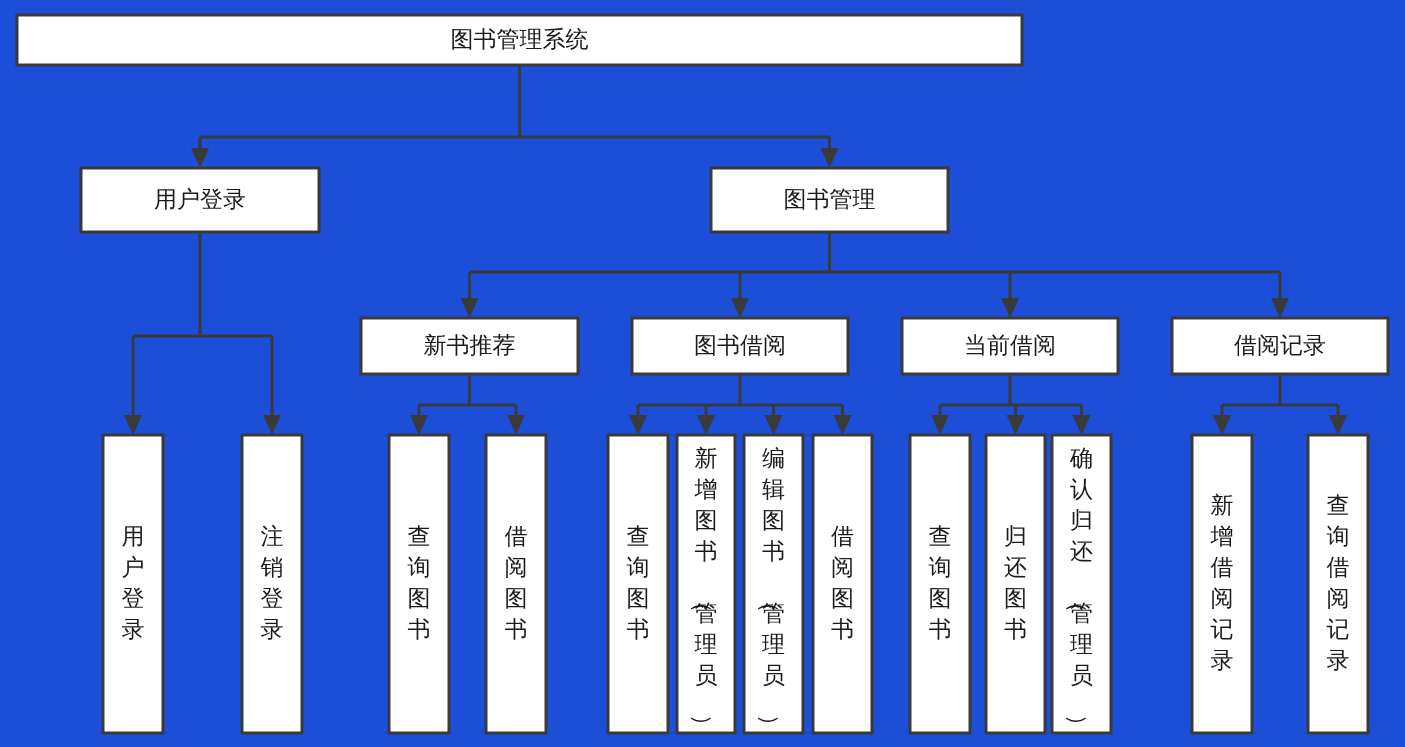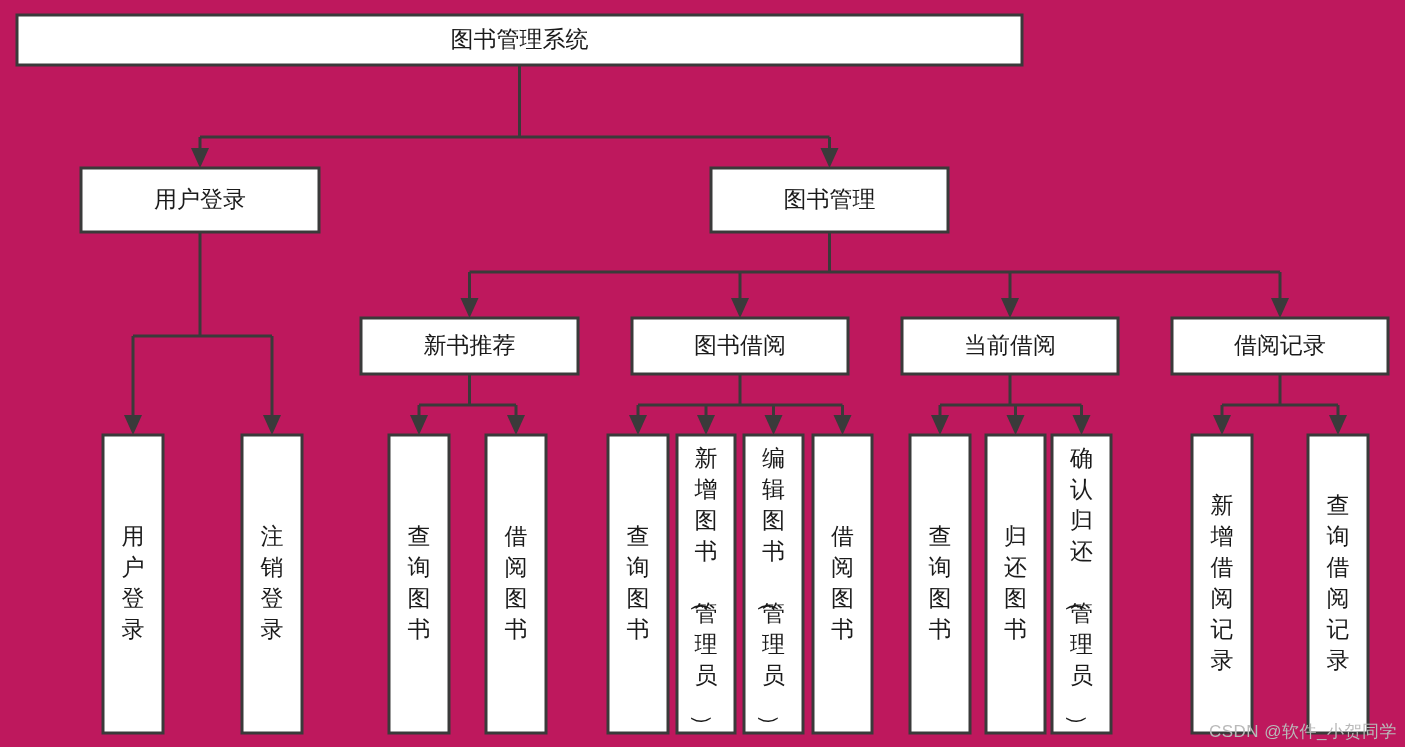--- a/index.html
+++ b/index.html
@@ -11,21 +11,21 @@
   body {
     font-family: "Liberation Sans", "DejaVu Sans", sans-serif;
     width: 1405px;
     height: 747px;
     overflow: hidden;
   }
   #diagram-root {
     position: relative;
     width: 1405px;
     height: 747px;
-    background: #be185d;
+    background: #1d4ed8;
   }
   svg#diagram-svg {
     position: absolute;
     top: 0;
     left: 0;
     width: 1405px;
     height: 747px;
   }
   .node-box {
     fill: #ffffff;
@@ -215,14 +215,13 @@
         <g>
           <rect class="node-box" x="1192" y="435" width="60" height="298"></rect>
           <text class="node-label-vertical" x="1222" y="512.5"><tspan x="1222" dy="0">新</tspan><tspan x="1222" dy="31">增</tspan><tspan x="1222" dy="31">借</tspan><tspan x="1222" dy="31">阅</tspan><tspan x="1222" dy="31">记</tspan><tspan x="1222" dy="31">录</tspan></text>
         </g>
         <g>
           <rect class="node-box" x="1308" y="435" width="60" height="298"></rect>
           <text class="node-label-vertical" x="1338" y="512.5"><tspan x="1338" dy="0">查</tspan><tspan x="1338" dy="31">询</tspan><tspan x="1338" dy="31">借</tspan><tspan x="1338" dy="31">阅</tspan><tspan x="1338" dy="31">记</tspan><tspan x="1338" dy="31">录</tspan></text>
         </g>
       </g>
   </svg>
-  <div class="watermark">CSDN @软件_小贺同学</div>
 </div>
 
 </body></html>

